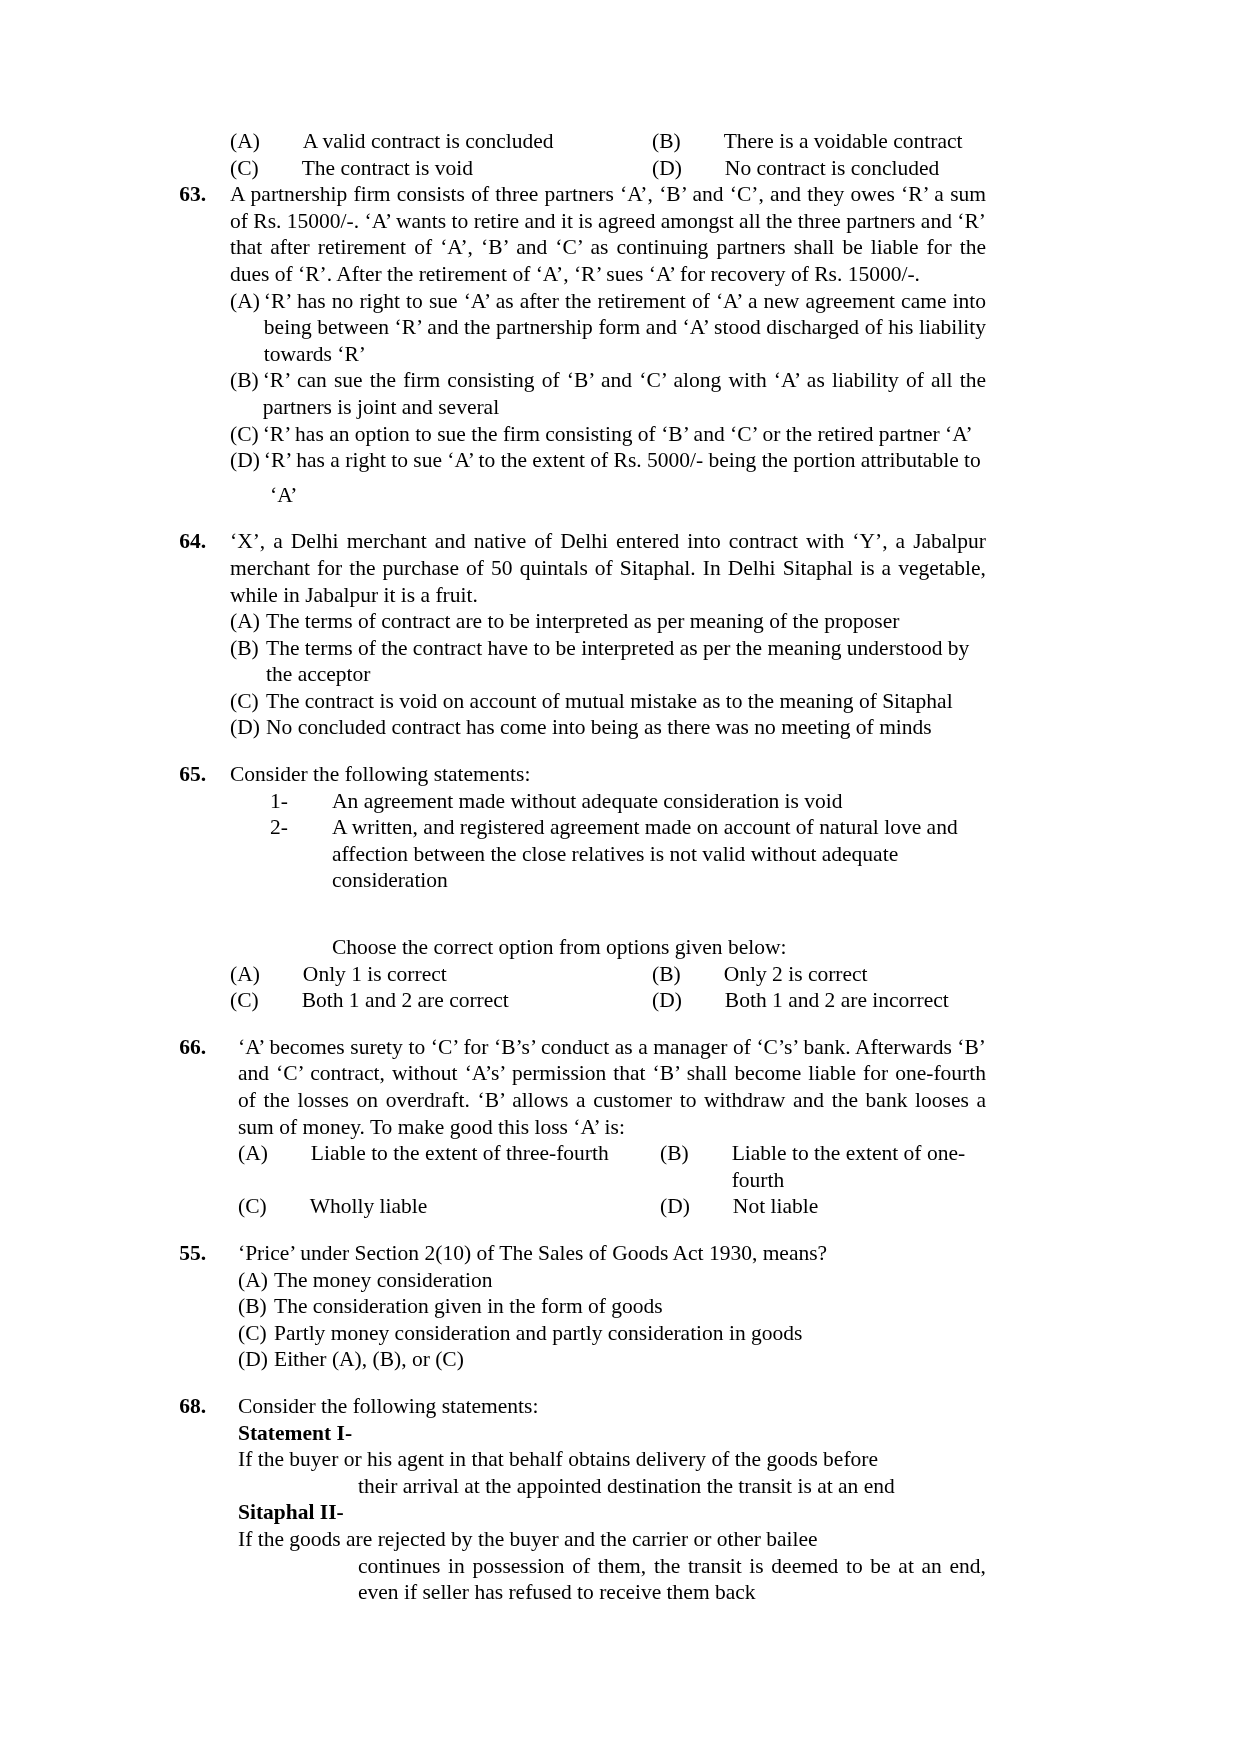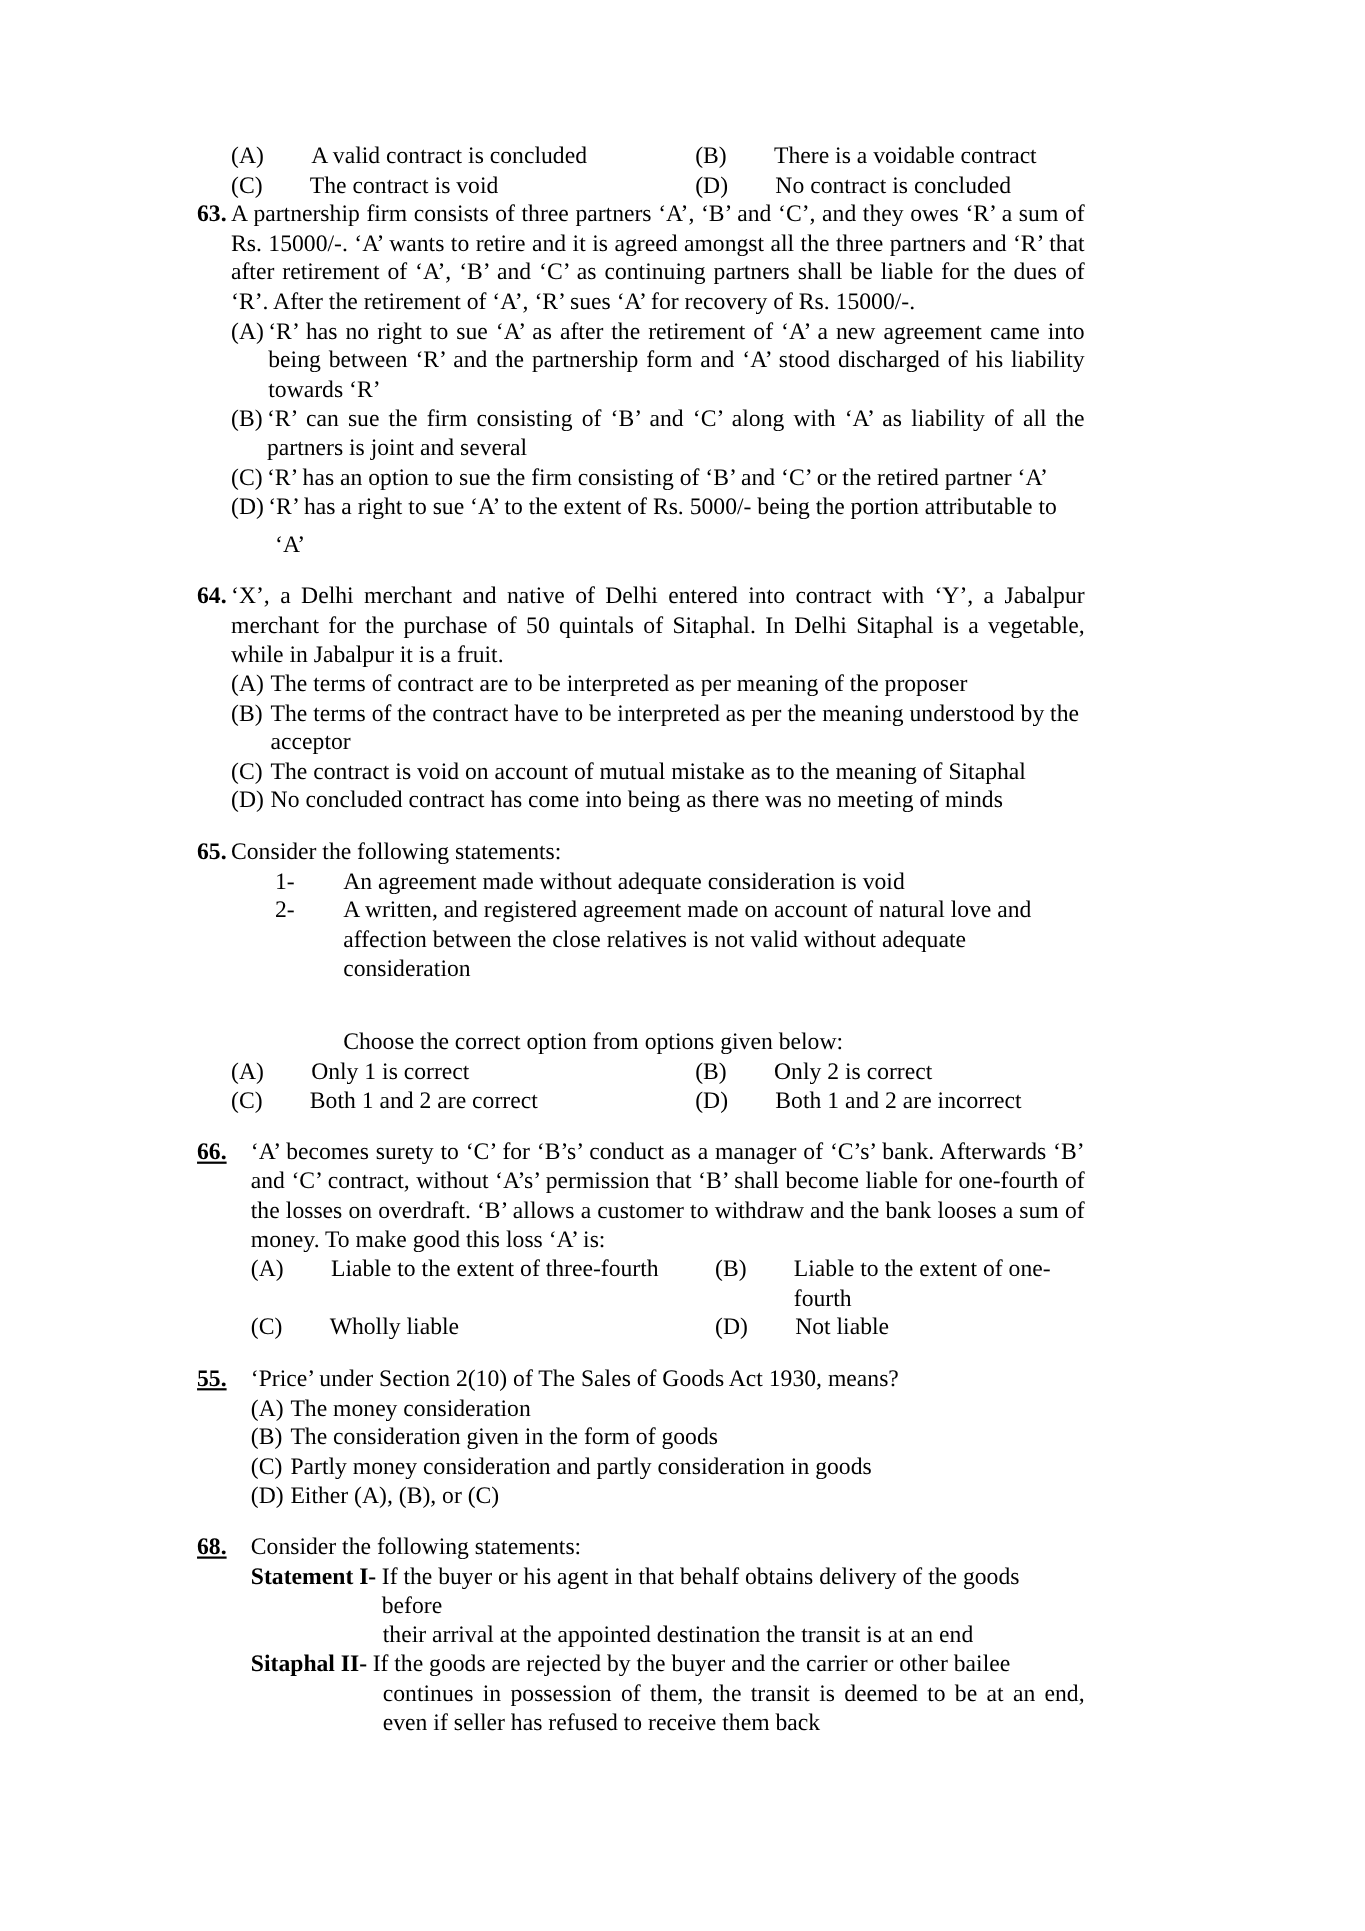--- a/index.html
+++ b/index.html
@@ -32,22 +32,22 @@
     align-items: flex-start;
     margin-top: 20px;
   }
   .qblock.tight { margin-top: 0; }
   .qnum {
     font-weight: bold;
     flex: 0 0 auto;
     text-align: right;
     white-space: nowrap;
   }
-  .qnum.w1 { width: 38px; margin-right: 4px; }
-  .qnum.w2 { width: 38px; margin-right: 22px; text-decoration: underline; }
+  .qnum.w1 { width: 38px; margin-right: 24px; }
+  .qnum.w2 { width: 38px; margin-right: 32px; }
   .qbody { flex: 1 1 auto; }
   .justall { text-align: justify; }
 
   
   .optrow {
     display: flex;
     width: 100%;
   }
   .optrow > .optcell {
     display: flex;
@@ -79,20 +79,21 @@
     padding-left: 40px;
   }
   .stmtline .snum { flex: 0 0 62px; }
   .stmtline .stxt { flex: 1 1 auto; }
   .choose { padding-left: 102px; margin-top: 40px; }
 
   
   .stmtbig {
     display: flex;
     align-items: flex-start;
+    flex-direction: column;
   }
   .stmtbig .slabel {
     font-weight: bold;
     flex: 0 0 auto;
     white-space: nowrap;
     margin-right: 5px;
   }
   .stmtbig .sbody { flex: 1 1 auto; }
   .stmt-cont { padding-left: 120px; }
 

